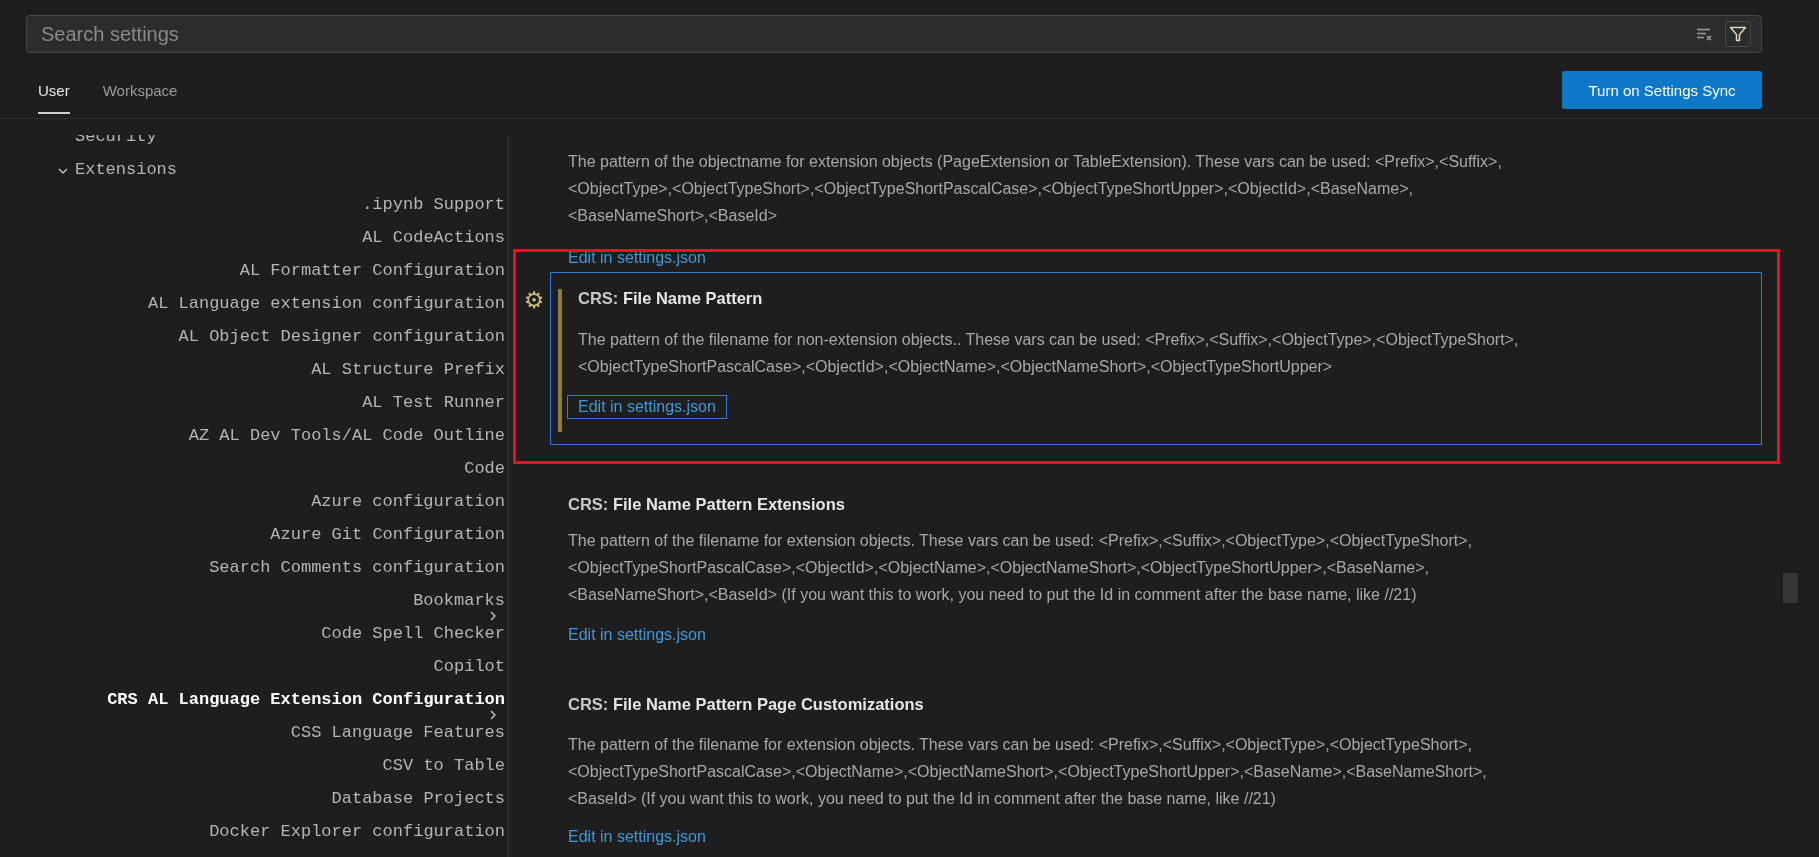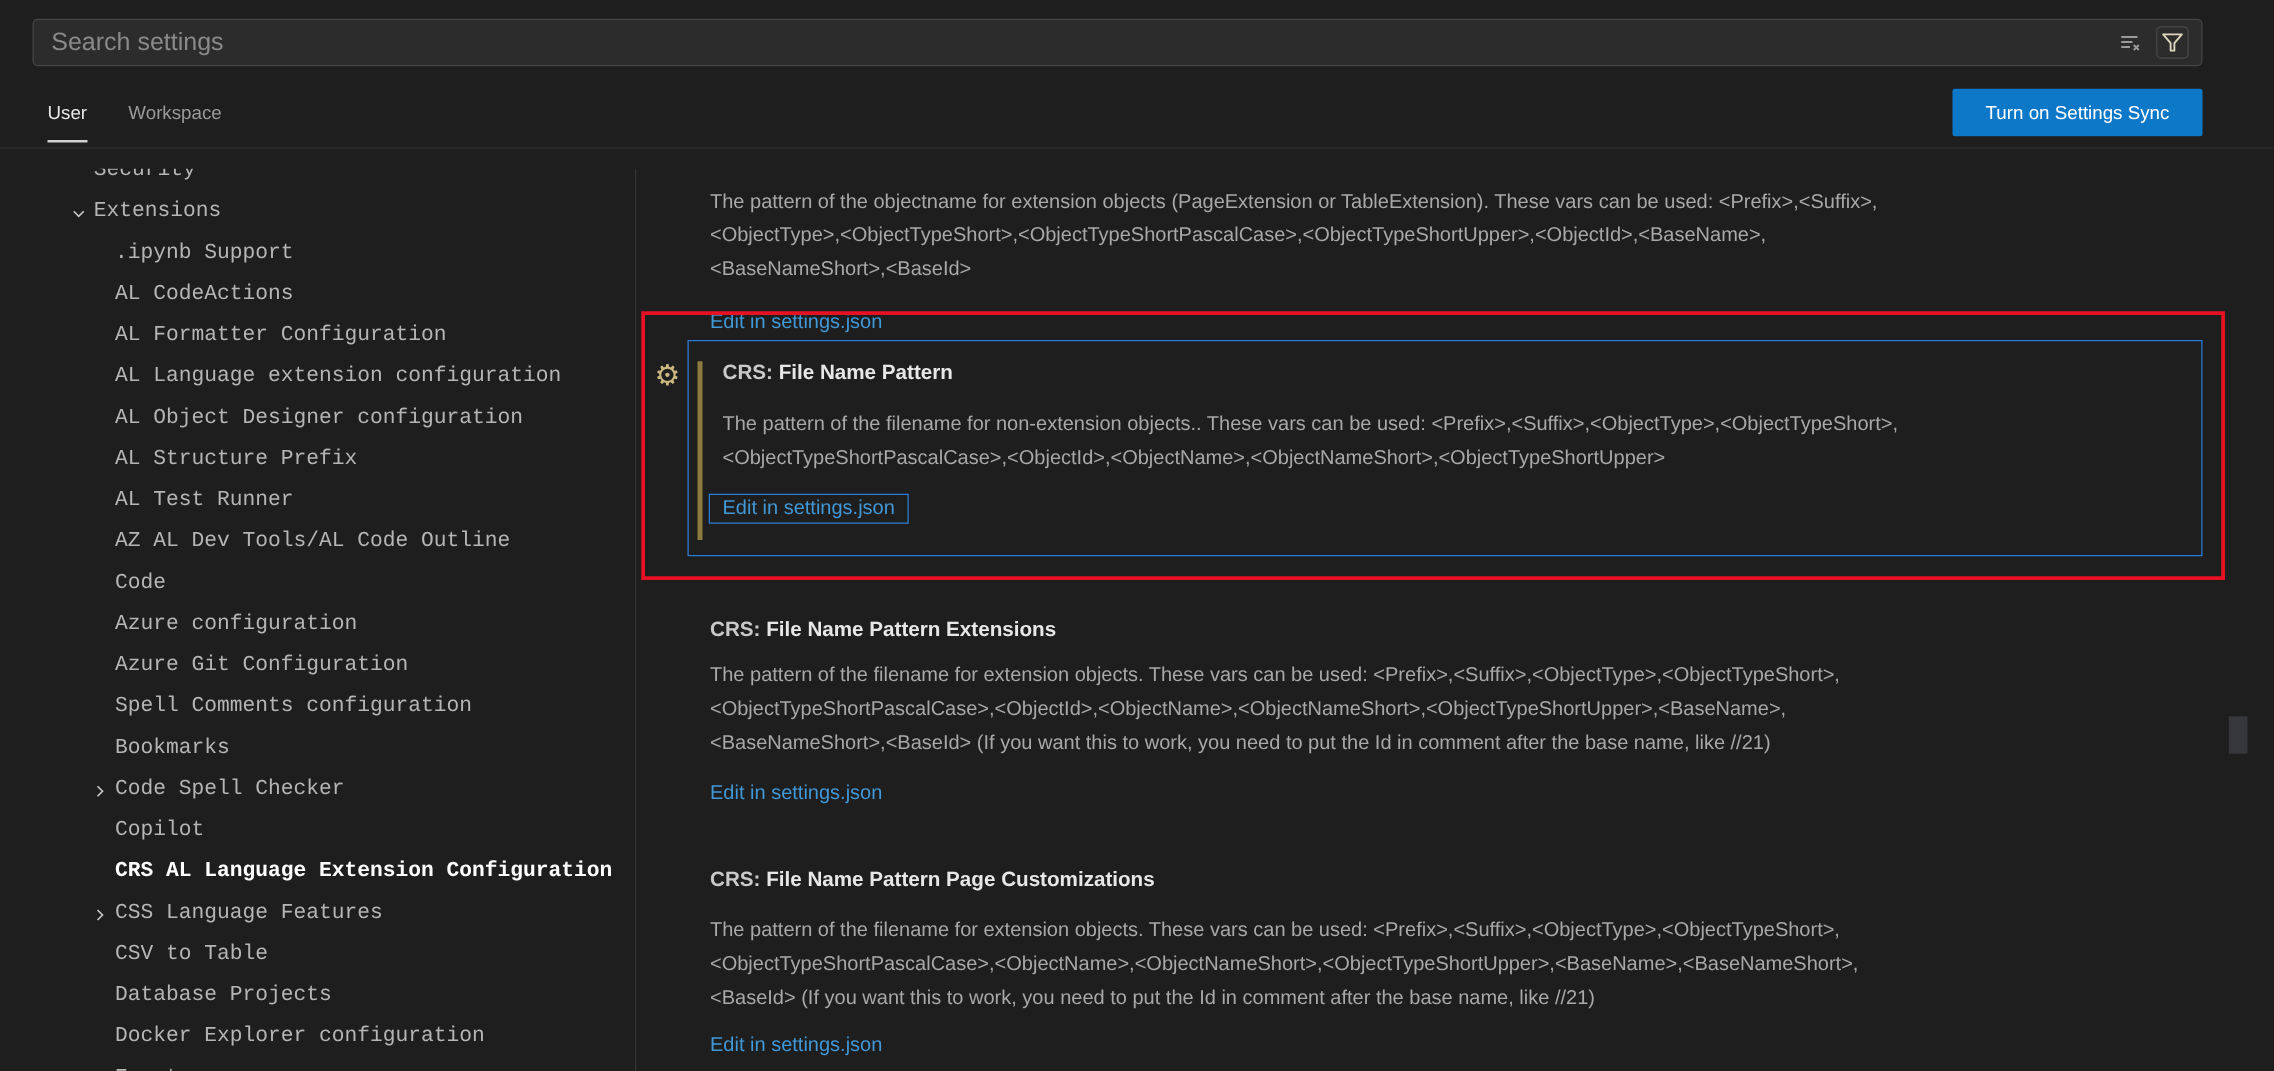--- a/index.html
+++ b/index.html
@@ -27,21 +27,21 @@
   .tab.active{color:#e8e8e8;border-bottom:2px solid #d0d0d0;}
   .sync-btn{position:absolute;left:1562px;top:71px;width:200px;height:38px;background:var(--button);
     color:#ffffff;font-size:15px;border:none;border-radius:2px;display:flex;align-items:center;
     justify-content:center;cursor:pointer;font-family:"Liberation Sans",sans-serif;text-align:right;}
 
   
   .divider{position:absolute;left:508px;top:0;width:1px;height:857px;background:#333333;z-index:1;}
   .tree{position:absolute;left:0;top:113px;width:505px;height:744px;z-index:2;list-style:none;}
   .tree-item{height:33px;display:flex;align-items:flex-end;color:var(--tree);font-size:17px;cursor:pointer;white-space:nowrap;font-family:Liberation Mono, monospace;}
   .tree-item.lvl1{padding-left:55px;}
-  .tree-item.lvl2{padding-left:72px;}
+  .tree-item.lvl2{padding-left:72px;flex-direction:column;}
   .tree-item .chev{width:20px;height:16px;display:inline-flex;align-items:center;flex:none;}
   .tree-item .chev.hidden svg{visibility:hidden;}
   .tree-item .chev.down svg{transform:rotate(90deg);}
   .tree-item.active .lbl{color:#ffffff;font-weight:bold;}
 
   
   .main-el{z-index:2;margin-top:25px;}
   .desc-lines{line-height:27px;font-size:16px;color:var(--desc);white-space:nowrap;}
   .setting-title{font-size:16.5px;font-weight:bold;color:#e7e7e7;white-space:nowrap;}
   .setting-title .cat{color:#c9c9c9;}
@@ -213,21 +213,21 @@
         </svg>
       </span>
     <span class="lbl">Azure Git Configuration</span>
   </li>
     <li class="tree-item lvl2">
     <span class="chev hidden">
         <svg width="16" height="16" viewBox="0 0 16 16">
           <polyline points="6,4 10,8 6,12" fill="none" stroke="#c5c5c5" stroke-width="1.4"></polyline>
         </svg>
       </span>
-    <span class="lbl">Spell Comments configuration</span>
+    <span class="lbl">Search Comments configuration</span>
   </li>
     <li class="tree-item lvl2">
     <span class="chev hidden">
         <svg width="16" height="16" viewBox="0 0 16 16">
           <polyline points="6,4 10,8 6,12" fill="none" stroke="#c5c5c5" stroke-width="1.4"></polyline>
         </svg>
       </span>
     <span class="lbl">Bookmarks</span>
   </li>
     <li class="tree-item lvl2">

